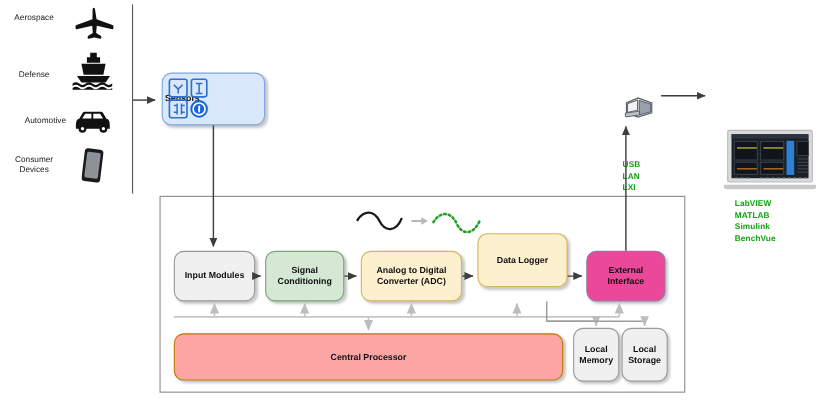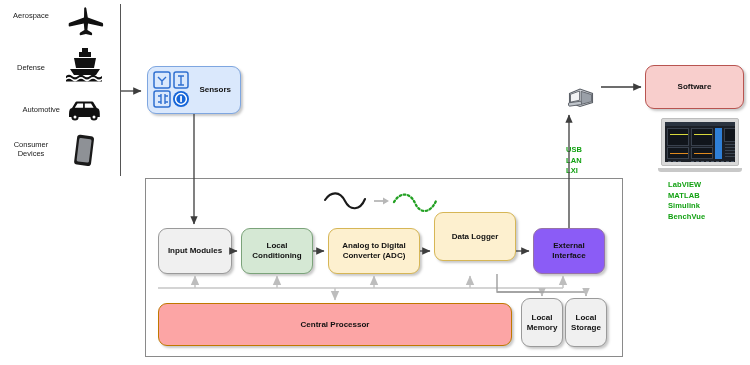--- a/index.html
+++ b/index.html
@@ -44,27 +44,27 @@
     font-size: 8px;
     font-weight: bold;
     color: #111111;
     line-height: 1.25;
     box-shadow: 2px 2px 2.5px rgba(0,0,0,0.22);
     padding: 2px;
   }
   .n-grey   { background: #f0f0f0; border: 1.1px solid #9a9a9a; }
   .n-green  { background: #d5e8d4; border: 1.1px solid #7ba37a; }
   .n-yellow { background: #fdf0cf; border: 1.1px solid #d6b656; }
-  .n-purple { background: #8b5cf6; border: 1.1px solid #9673a6; }
+  .n-purple { background: #ec4899; border: 1.1px solid #9673a6; }
   .n-blue   { background: #dae8fc; border: 1.1px solid #7ea6e0; }
   .n-pink   { background: #f8cecc; border: 1.1px solid #b85450; }
   .n-orange { background: #fca5a5; border: 1.1px solid #c07800; }
 
   
-  #sensors-box { left: 147px; top: 66px; width: 94px; height: 48px; justify-content: flex-end; padding-right: 9px; }
+  #sensors-box { left: 147px; top: 66px; width: 94px; height: 48px; justify-content: flex-start; padding-right: 9px; }
   #sensors-icon { left: 152px; top: 70px; width: 42px; height: 40px; }
 
   
   #computer-box { left: 534px; top: 63px; width: 67px; height: 48px; align-items: flex-start; padding-top: 11px; }
   #computer-icon { left: 566px; top: 84px; width: 30px; height: 26px; }
   #software-box { left: 645px; top: 65px; width: 99px; height: 44px; }
 
   
   #laptop-thumb { left: 658px; top: 118px; width: 84px; height: 56px; }
   .laptop-body {
@@ -183,23 +183,20 @@
 
   <div class="abs" id="computer-icon">
     <svg width="30" height="26" viewBox="0 0 30 26">
       <path d="M3.5 9.5 L14 5 L26.5 9.5 L26.5 18.5 L14 22.5 L3.5 18.5 Z" fill="#d6d9de" stroke="#5c6168" stroke-width="1.1"></path>
       <path d="M4.5 10.3 L13.6 7 L13.6 16.2 L4.5 18.2 Z" fill="#f2f3f5" stroke="#5c6168" stroke-width="0.9"></path>
       <path d="M15.2 7.4 L25.6 10.6 L25.6 17.6 L15.2 20.4 Z" fill="#9aa0a8" stroke="#5c6168" stroke-width="0.9"></path>
       <rect x="2.5" y="18" width="13" height="3.4" rx="1" fill="#bfc4ca" stroke="#5c6168" stroke-width="0.9" transform="rotate(-8 9 20)"></rect>
     </svg>
   </div>
 
-  <div class="abs node n-pink" id="software-box">
-    <span>Software</span>
-  </div>
 
   <div class="abs" id="laptop-thumb">
     <div class="laptop-body">
       <div class="laptop-screen">
         <div class="scr-topbar"></div>
         <div class="scr-pane" style="left:2px; top:6px; width:22px; height:18px;">
           <div class="scr-wave" style="left:2px; top:5px; width:18px;"></div>
         </div>
         <div class="scr-pane" style="left:26px; top:6px; width:22px; height:18px;">
           <div class="scr-wave" style="left:2px; top:5px; width:18px;"></div>
@@ -256,21 +253,21 @@
     <path d="M3 10 C9 1, 18 1, 23 11 C28 21, 38 21, 43 9" fill="none" stroke="#1a1a1a" stroke-width="2.1" stroke-linecap="round"></path>
     <path d="M52 11 L62 11" stroke="#b7b7b7" stroke-width="1.8"></path>
     <path d="M61 7.6 L67 11 L61 14.4 Z" fill="#b7b7b7"></path>
     <path d="M72 12 C78 2, 88 2, 93 13 C98 24, 108 24, 114 11" fill="none" stroke="#22a022" stroke-width="2.3" stroke-linecap="round" stroke-dasharray="1.6 2.6"></path>
   </svg>
 
   <div class="abs node n-grey" id="input-modules">
     <span>Input Modules</span>
   </div>
   <div class="abs node n-green" id="signal-cond">
-    <span>Local Conditioning</span>
+    <span>Signal Conditioning</span>
   </div>
   <div class="abs node n-yellow" id="adc-box">
     <span>Analog to Digital Converter (ADC)</span>
   </div>
   <div class="abs node n-yellow" id="data-logger">
     <span>Data Logger</span>
   </div>
   <div class="abs node n-purple" id="ext-interface">
     <span>External Interface</span>
   </div>

